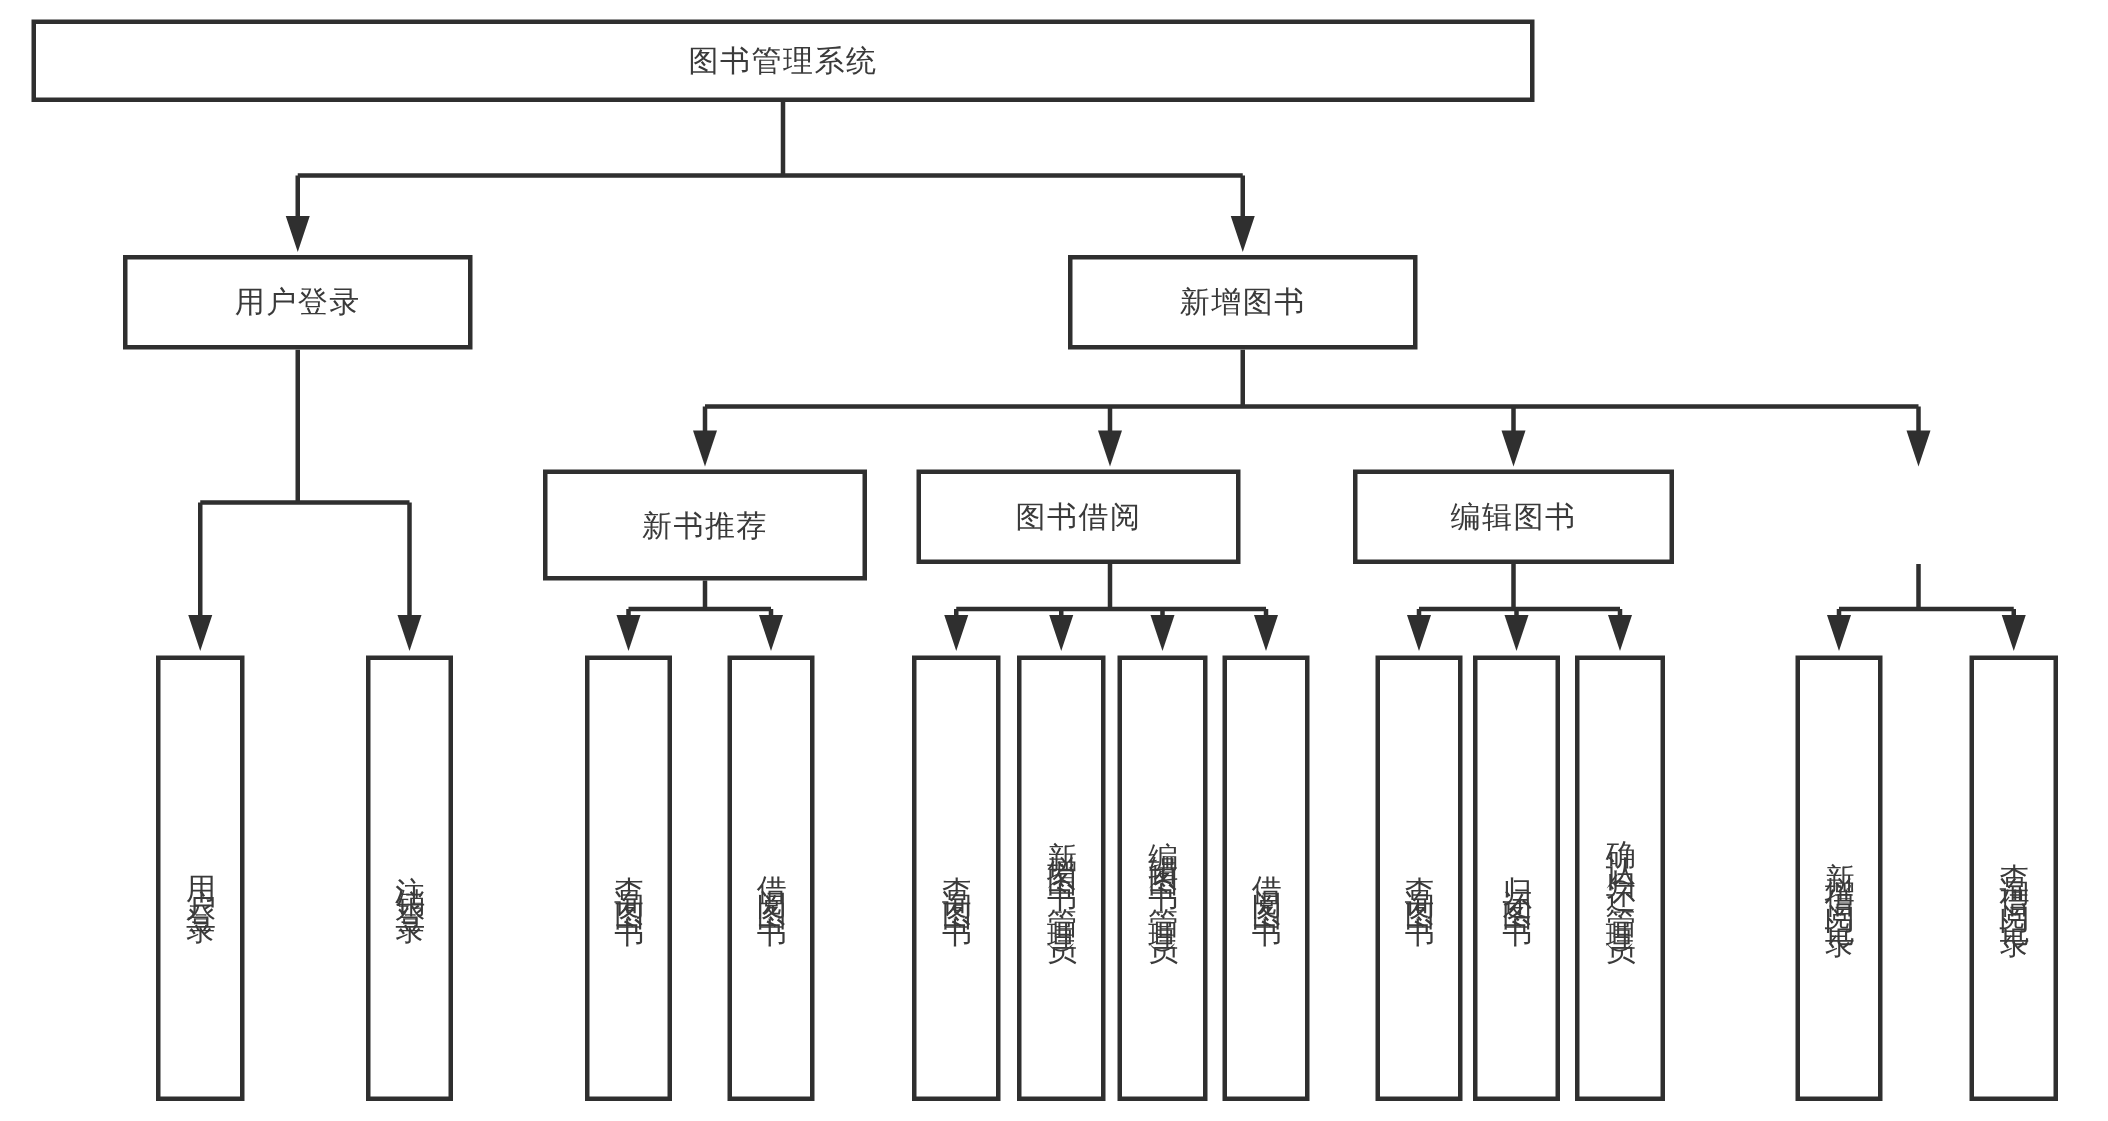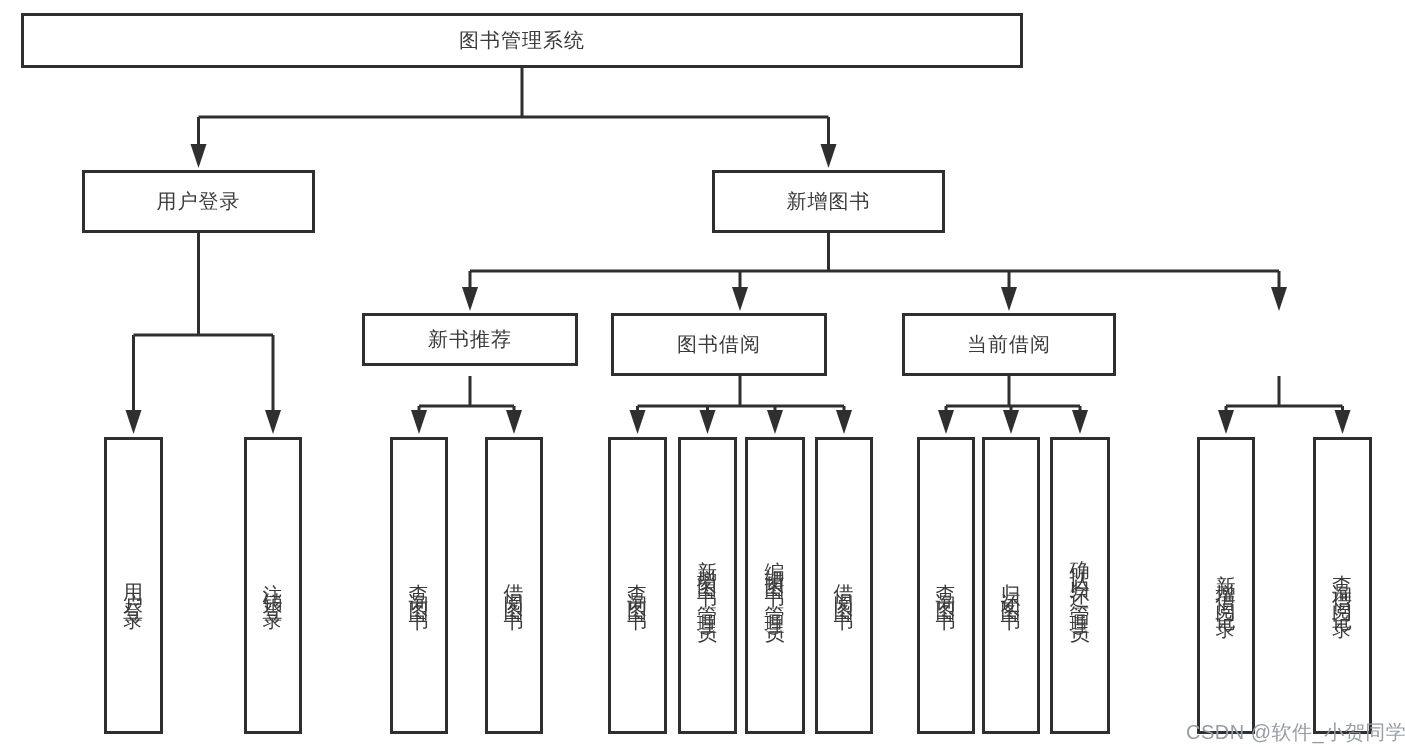--- a/index.html
+++ b/index.html
@@ -112,28 +112,28 @@
     <span>图书管理系统</span>
   </div>
 
   <div class="hbox" style="left:82px;top:170px;width:233px;height:63px">
     <span>用户登录</span>
   </div>
   <div class="hbox" style="left:712px;top:170px;width:233px;height:63px">
     <span>新增图书</span>
   </div>
 
-  <div class="hbox" style="left:362px;top:313px;width:216px;height:53px">
+  <div class="hbox" style="left:362px;top:313px;width:216px;height:74px">
     <span>新书推荐</span>
   </div>
   <div class="hbox" style="left:611px;top:313px;width:216px;height:63px">
     <span>图书借阅</span>
   </div>
   <div class="hbox" style="left:902px;top:313px;width:214px;height:63px">
-    <span>当前借阅</span>
+    <span>编辑图书</span>
   </div>
 
   <div class="vbox" style="left:104px;top:437px;width:59px;height:297px">
     <span>用户登录</span>
   </div>
   <div class="vbox" style="left:244px;top:437px;width:58px;height:297px">
     <span>注销登录</span>
   </div>
 
   <div class="vbox" style="left:390px;top:437px;width:58px;height:297px">
@@ -166,15 +166,14 @@
     <span>确认归还（管理员）</span>
   </div>
 
   <div class="vbox" style="left:1197px;top:437px;width:58px;height:297px">
     <span>新增借阅记录</span>
   </div>
   <div class="vbox" style="left:1313px;top:437px;width:59px;height:297px">
     <span>查询借阅记录</span>
   </div>
 
-  <div id="watermark">CSDN @软件_小贺同学</div>
 
 </div>
 
 </body></html>

